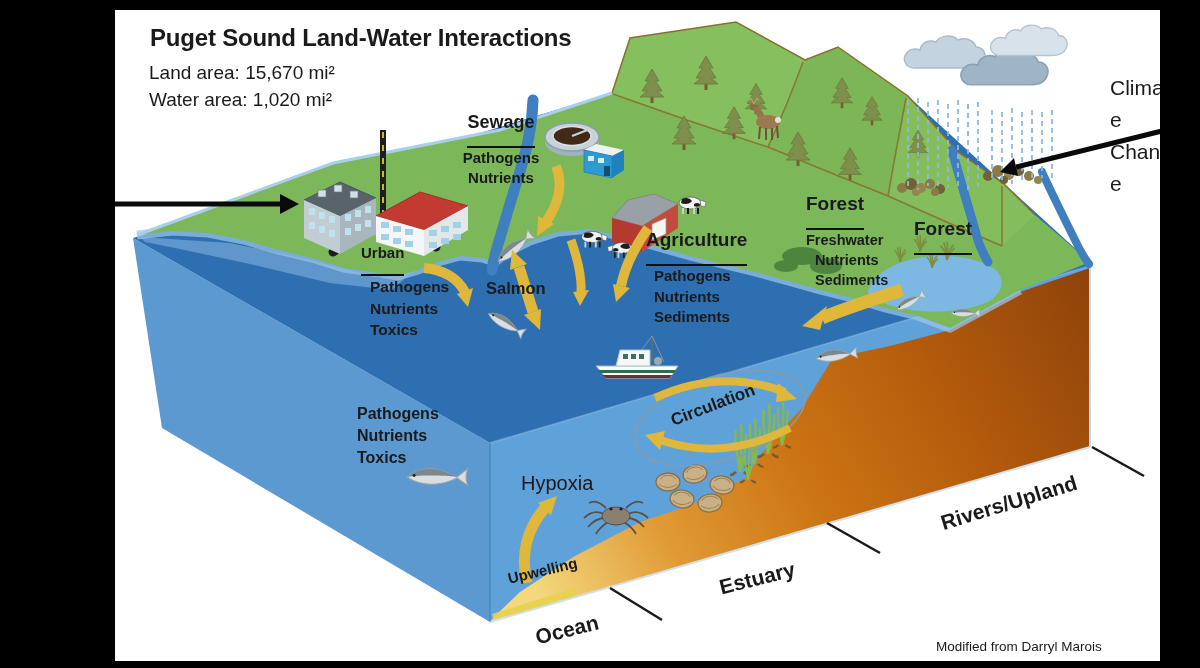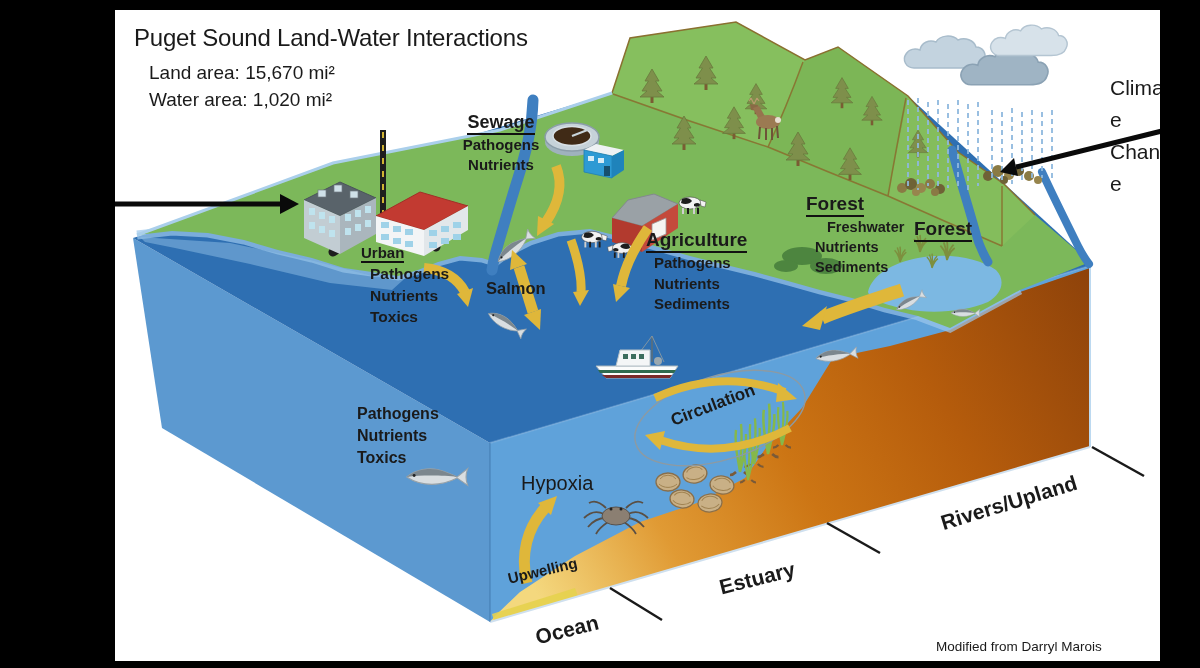--- a/index.html
+++ b/index.html
@@ -2,23 +2,23 @@
 <html><head>
 <meta charset="utf-8">
 <style>
   html,body{margin:0;padding:0;background:#000;}
   .stage{position:relative;width:1200px;height:668px;background:#000;overflow:hidden;
          font-family:"Liberation Sans",sans-serif;}
   .canvas-bg{position:absolute;left:115px;top:10px;width:1045px;height:651px;background:#fff;z-index:0;}
   svg.scene{position:absolute;left:0;top:0;z-index:1;}
   .labels{position:absolute;left:0;top:0;width:1200px;height:668px;z-index:5;pointer-events:none;}
   .lbl{position:absolute;color:#1a1a1a;white-space:nowrap;}
-  .title{left:134px;top:24px;font-size:24px;font-weight:400;letter-spacing:-0.2px;text-align:right;}
+  .title{left:150px;top:24px;font-size:24px;font-weight:700;letter-spacing:-0.2px;text-align:right;}
   .stat{font-size:19px;}
-  .src-title{display:inline-block;font-weight:700;border-bottom:2px solid #111;padding-bottom:0;line-height:1.15;}
+  .src-title{display:inline-block;font-weight:700;border-bottom:2px solid #111;padding-bottom:13px;line-height:1.15;}
   .src-item{font-weight:700;line-height:1.38;}
   .center{text-align:center;}
   .bar{position:absolute;background:#000;z-index:10;}
   .bar-top{left:0;top:0;width:1200px;height:10px;}
   .bar-bottom{left:0;top:661px;width:1200px;height:7px;}
   .bar-left{left:0;top:0;width:115px;height:668px;}
   .bar-right{left:1160px;top:0;width:40px;height:657px;}
   .clim{font-size:21px;line-height:32px;}
   .clim span{display:block;}
 </style>
@@ -390,21 +390,21 @@
 
     <div class="lbl" style="left:646px;top:229px">
       <span class="src-title" style="font-size:19px">Agriculture</span>
       <div class="src-item" style="font-size:15px;margin-left:8px">Pathogens</div>
       <div class="src-item" style="font-size:15px;margin-left:8px">Nutrients</div>
       <div class="src-item" style="font-size:15px;margin-left:8px">Sediments</div>
     </div>
 
     <div class="lbl" style="left:806px;top:193px">
       <span class="src-title" style="font-size:19px">Forest</span>
-      <div class="src-item" style="font-size:14.5px;margin-left:21px">Freshwater</div>
+      <div class="src-item" style="font-size:14.5px;margin-left:0">Freshwater</div>
       <div class="src-item" style="font-size:14.5px;margin-left:9px">Nutrients</div>
       <div class="src-item" style="font-size:14.5px;margin-left:9px">Sediments</div>
     </div>
 
     <div class="lbl" style="left:914px;top:218px">
       <span class="src-title" style="font-size:19px">Forest</span>
     </div>
 
     <div class="lbl" style="left:357px;top:403px">
       <div class="src-item" style="font-size:16px">Pathogens</div>

